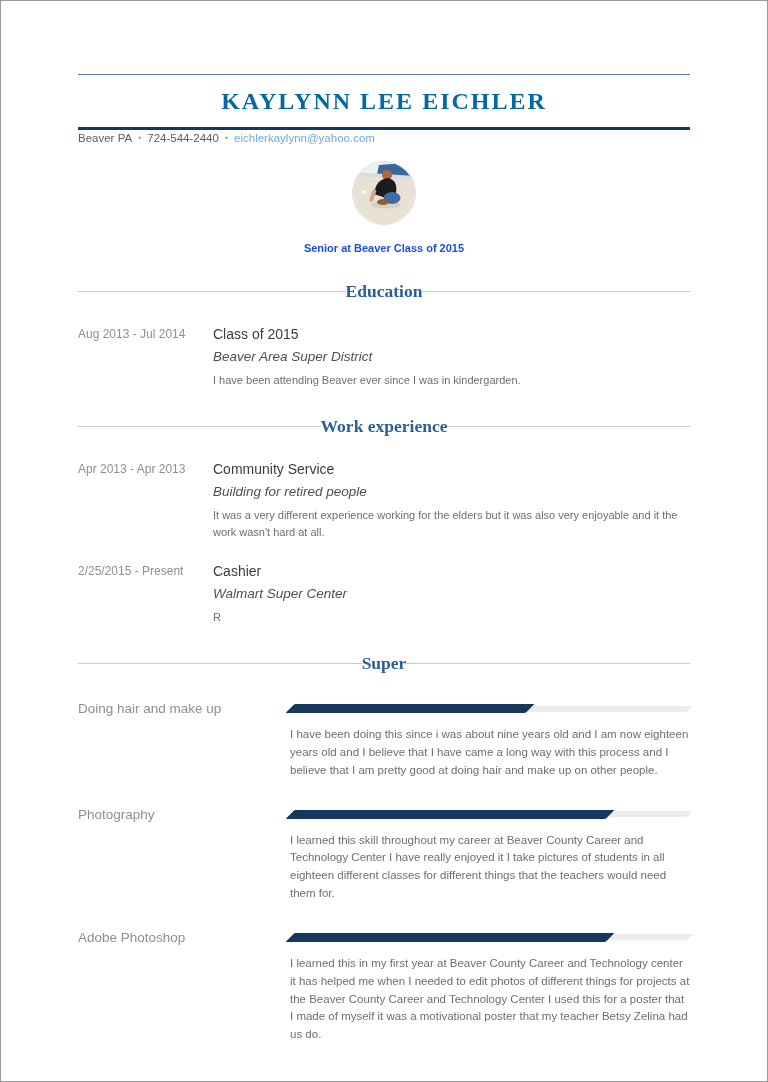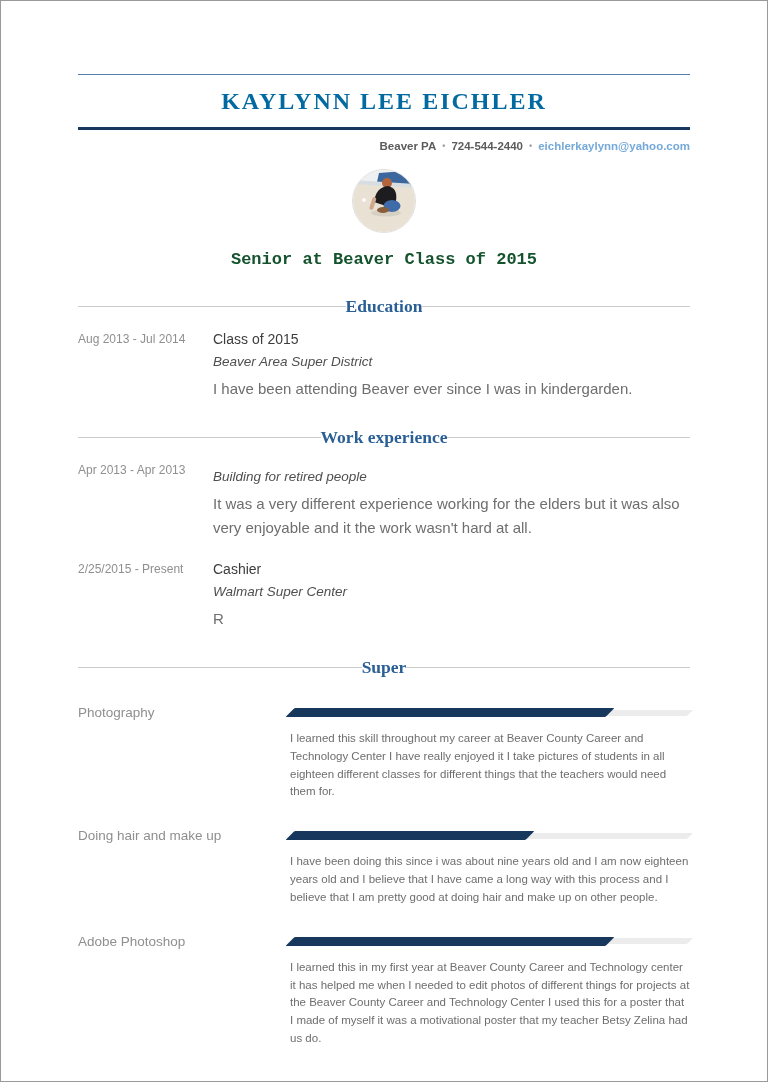--- a/index.html
+++ b/index.html
@@ -19,25 +19,24 @@
     text-align: center;
     font-family: "Liberation Serif", "DejaVu Serif", serif;
     font-weight: 700;
     font-size: 24px;
     letter-spacing: 2px;
     color: #0369a1;
     margin: 13px 0 12px;
   }
   .thick-rule { height: 3px; background: #17375d; }
   .contact-row {
-    margin-top: 10px;
-    text-align: right;
+    margin-top: 2px;
+    text-align: left;
     font-size: 11.5px;
     color: #5c5c5c;
-    font-weight: bold;
   }
   .contact-row .dot {
     display: inline-block;
     font-size: 9px;
     color: #9aa0a6;
     margin: 0 6px;
     vertical-align: 1px;
   }
   a.link { color: #74a9d8; text-decoration: none; cursor: pointer; }
   .links-row {
@@ -49,50 +48,50 @@
   .photo-wrap { margin: 17px auto 0; width: 64px; height: 64px; }
   .photo {
     width: 64px; height: 64px;
     border-radius: 50%;
     overflow: hidden;
     border: 1px solid #e0e0e0;
   }
   .tagline {
     margin-top: 17px;
     text-align: center;
-    font-family: Liberation Mono, monospace;
+    font-family: Liberation Sans, sans-serif;
     font-weight: 600;
-    font-size: 17px;
-    color: #14532d;
+    font-size: 11px;
+    color: #1d4ed8;
   }
 
   
   .section-heading {
     display: flex;
     align-items: center;
     margin-top: 27px;
   }
   .section-heading .rule { flex: 1; height: 1px; background: #cccccc; }
   .section-heading h2 {
     font-family: "Liberation Serif", "DejaVu Serif", serif;
     font-weight: 600;
     font-size: 17.5px;
     color: #2a5f96;
     white-space: nowrap;
   }
 
   
-  .entries { margin-top: 14px; }
+  .entries { margin-top: 24px; }
   .entry { display: flex; margin-bottom: 22px; }
   .entry:last-child { margin-bottom: 0; }
   .entry-date { flex: none; width: 135px; font-size: 12px; color: #8f8f8f; padding-top: 1px; }
   .entry-body { flex: 1; }
   .entry-title { font-size: 14px; color: #3d3d3d; }
   .entry-subtitle { font-size: 13.5px; font-style: italic; color: #4f4f4f; margin-top: 7px; }
-  .entry-desc { font-size: 15px; color: #6e6e6e; margin-top: 8px; line-height: 1.55; }
+  .entry-desc { font-size: 11px; color: #6e6e6e; margin-top: 8px; line-height: 1.55; }
 
   
   .skills { margin-top: 7px; }
   .skill { display: flex; margin-top: 26px; }
   .skill-label { flex: none; width: 212px; font-size: 13.5px; color: #8f8f8f; padding-top: 1px; }
   .skill-body { flex: 1; }
   .bar { position: relative; height: 9px; margin-top: 4px; }
   .bar-track {
     position: absolute; left: 4px; right: 0; top: 1.5px; height: 6px;
     background: #ececec;
@@ -159,64 +158,65 @@
 
   <div class="section-heading">
     <span class="rule"></span>
     <h2>Work experience</h2>
     <span class="rule"></span>
   </div>
   <div class="entries">
     <div class="entry">
       <div class="entry-date">Apr 2013 - Apr 2013</div>
       <div class="entry-body">
+        <div class="entry-title">Community Service</div>
         <div class="entry-subtitle">Building for retired people</div>
         <div class="entry-desc">It was a very different experience working for the elders but it was also very enjoyable and it the work wasn't hard at all.</div>
       </div>
     </div>
     <div class="entry">
       <div class="entry-date">2/25/2015 - Present</div>
       <div class="entry-body">
         <div class="entry-title">Cashier</div>
         <div class="entry-subtitle">Walmart Super Center</div>
         <div class="entry-desc">R</div>
       </div>
     </div>
   </div>
 
   <div class="section-heading">
     <span class="rule"></span>
     <h2>Super</h2>
     <span class="rule"></span>
   </div>
   <div class="skills">
+
+    <div class="skill">
+      <div class="skill-label">Doing hair and make up</div>
+      <div class="skill-body">
+        <div class="bar">
+          <span class="bar-track"></span>
+          <span class="bar-fill" style="width: 60%;"></span>
+        </div>
+        <div class="skill-desc">I have been doing this since i was about nine years old and I am now eighteen years old and I believe that I have came a long way with this process and I believe that I am pretty good at doing hair and make up on other people.</div>
+      </div>
+    </div>
 
     <div class="skill">
       <div class="skill-label">Photography</div>
       <div class="skill-body">
         <div class="bar">
           <span class="bar-track"></span>
           <span class="bar-fill" style="width: 80%;"></span>
         </div>
         <div class="skill-desc">I learned this skill throughout my career at Beaver County Career and Technology Center I have really enjoyed it I take pictures of students in all eighteen different classes for different things that the teachers would need them for.</div>
       </div>
     </div>
 
     <div class="skill">
-      <div class="skill-label">Doing hair and make up</div>
-      <div class="skill-body">
-        <div class="bar">
-          <span class="bar-track"></span>
-          <span class="bar-fill" style="width: 60%;"></span>
-        </div>
-        <div class="skill-desc">I have been doing this since i was about nine years old and I am now eighteen years old and I believe that I have came a long way with this process and I believe that I am pretty good at doing hair and make up on other people.</div>
-      </div>
-    </div>
-
-    <div class="skill">
       <div class="skill-label">Adobe Photoshop</div>
       <div class="skill-body">
         <div class="bar">
           <span class="bar-track"></span>
           <span class="bar-fill" style="width: 80%;"></span>
         </div>
         <div class="skill-desc">I learned this in my first year at Beaver County Career and Technology center it has helped me when I needed to edit photos of different things for projects at the Beaver County Career and Technology Center I used this for a poster that I made of myself it was a motivational poster that my teacher Betsy Zelina had us do.</div>
       </div>
     </div>
 

